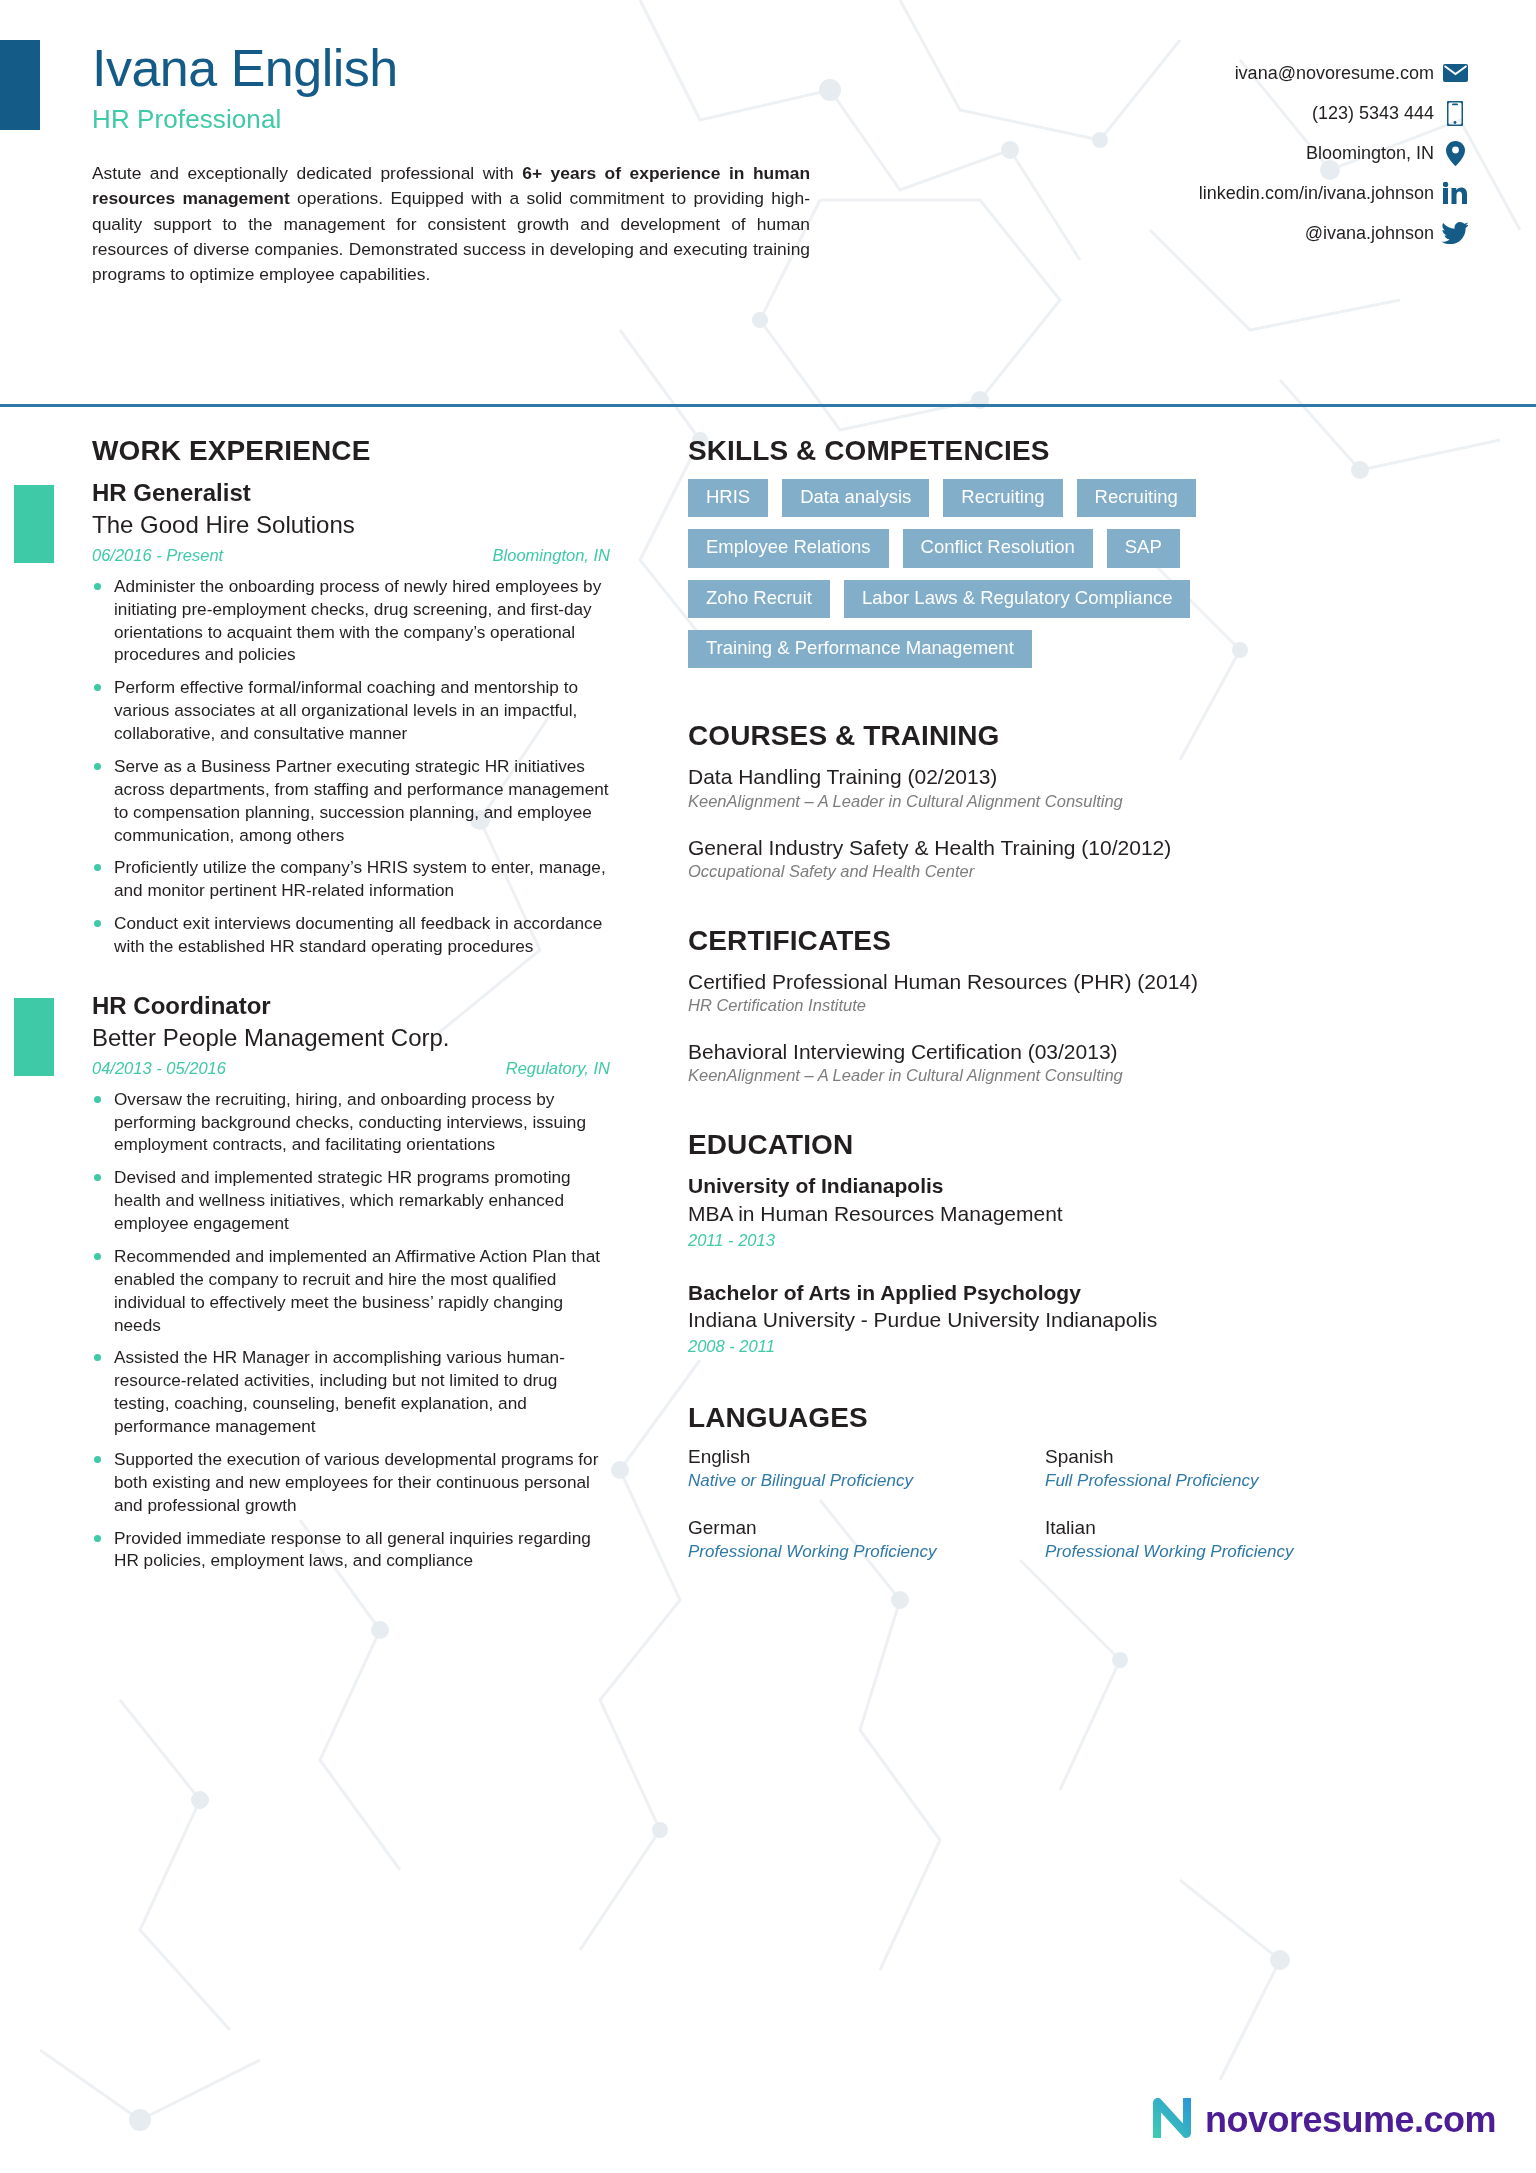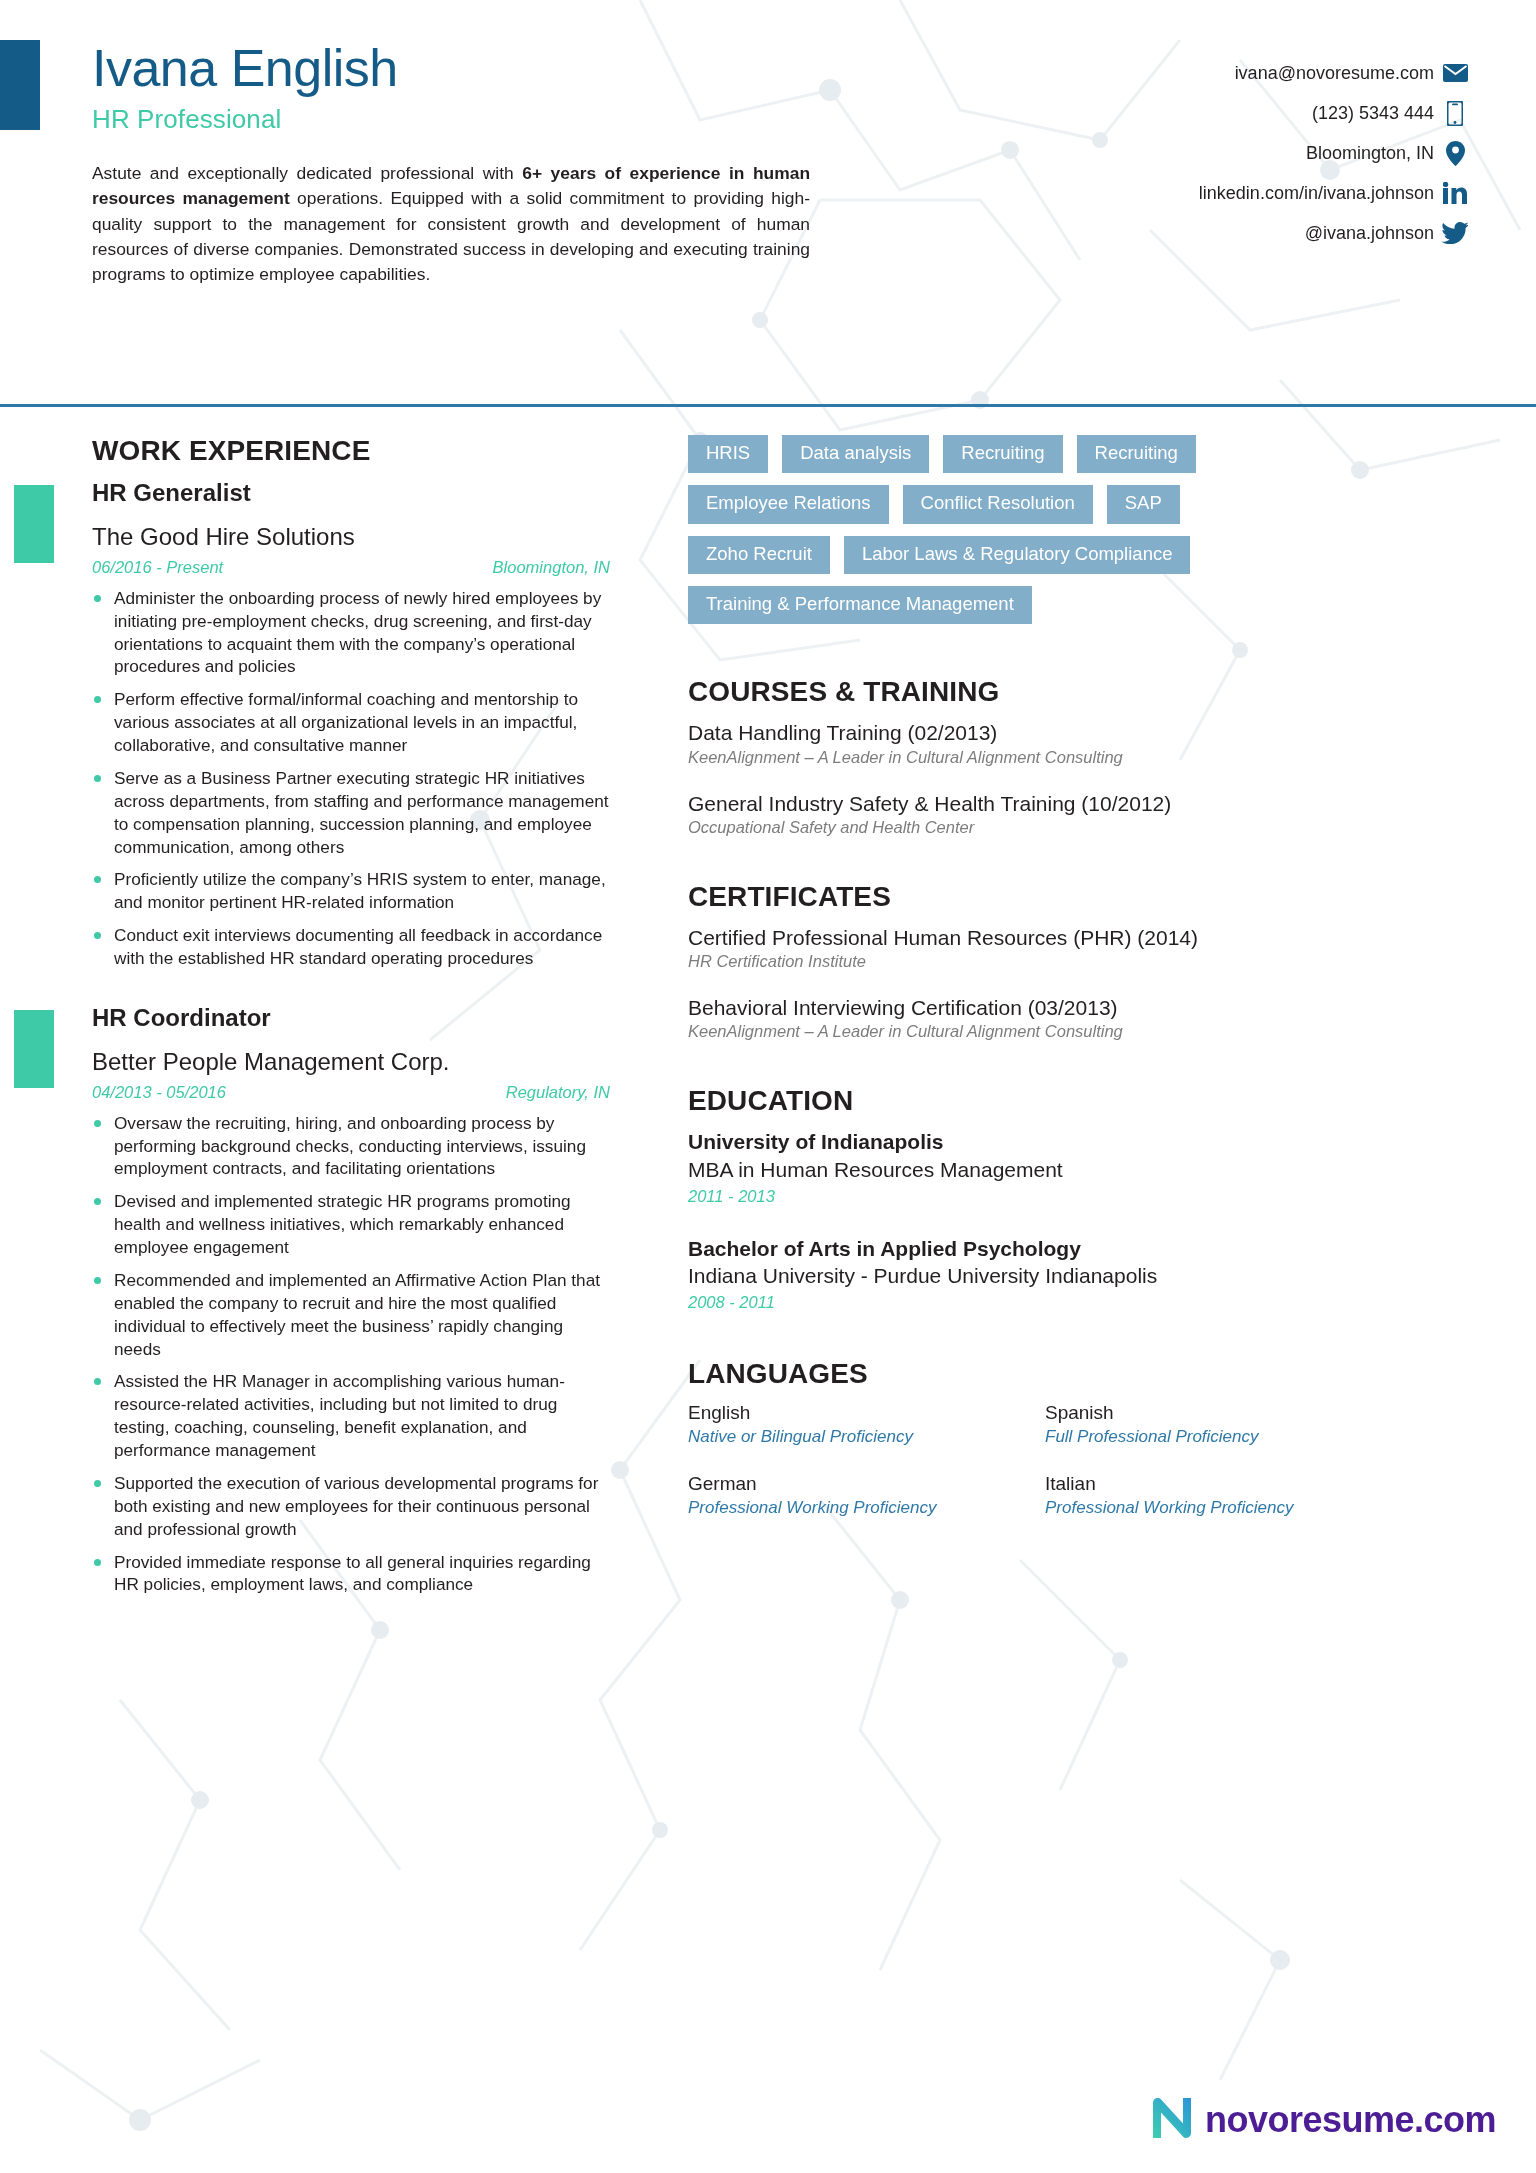--- a/index.html
+++ b/index.html
@@ -151,21 +151,21 @@
 
   .job-role {
     font-size: 24px;
     font-weight: 700;
     line-height: 1.2;
   }
   .job-company {
     font-size: 24px;
     font-weight: 400;
     line-height: 1.25;
-    margin-top: 14px;
+    margin-top: 2px;
   }
   .job-meta {
     display: flex;
     justify-content: space-between;
     font-size: 16.5px;
     font-style: italic;
     color: #3ec9a7;
     margin-top: 6px;
     margin-bottom: 6px;
   }
@@ -422,20 +422,21 @@
           <li>Supported the execution of various developmental programs for both existing and new employees for their continuous personal and professional growth</li>
           <li>Provided immediate response to all general inquiries regarding HR policies, employment laws, and compliance</li>
         </ul>
       </div>
     </div>
   </div>
 
   <div class="col-right">
 
     <div class="r-section">
+      <h2 class="section-title">SKILLS &amp; COMPETENCIES</h2>
       <div class="chips">
         <span class="chip">HRIS</span>
         <span class="chip">Data analysis</span>
         <span class="chip">Recruiting</span>
         <span class="chip">Recruiting</span>
         <span class="chip">Employee Relations</span>
         <span class="chip">Conflict Resolution</span>
         <span class="chip">SAP</span>
         <span class="chip">Zoho Recruit</span>
         <span class="chip">Labor Laws &amp; Regulatory Compliance</span>

